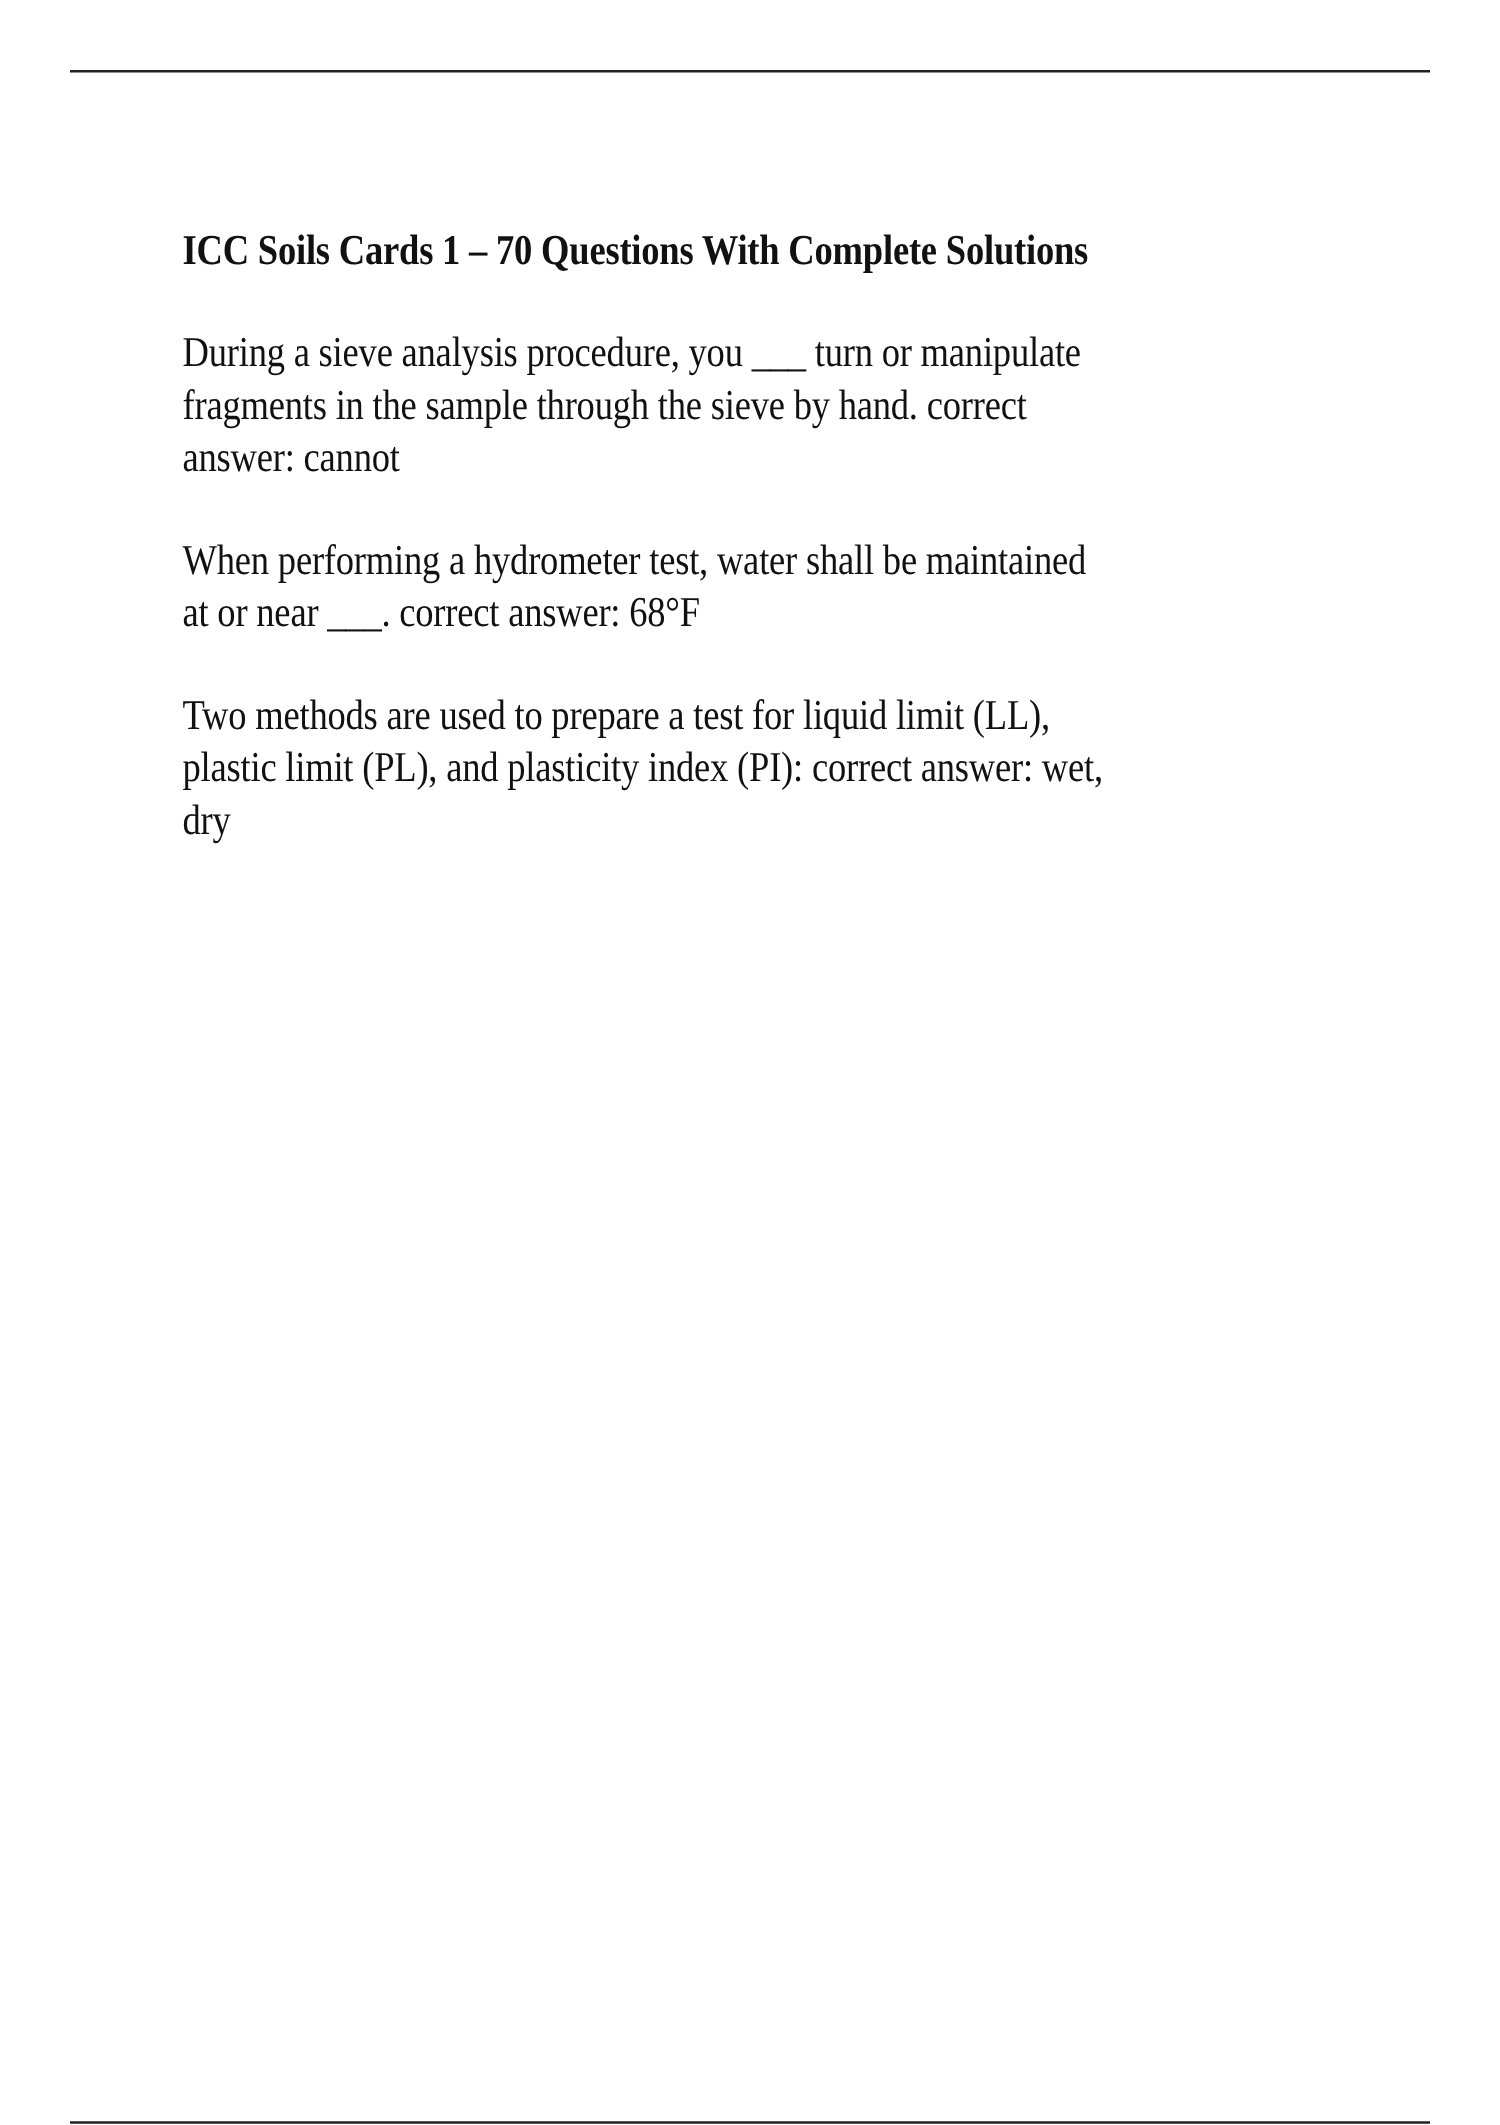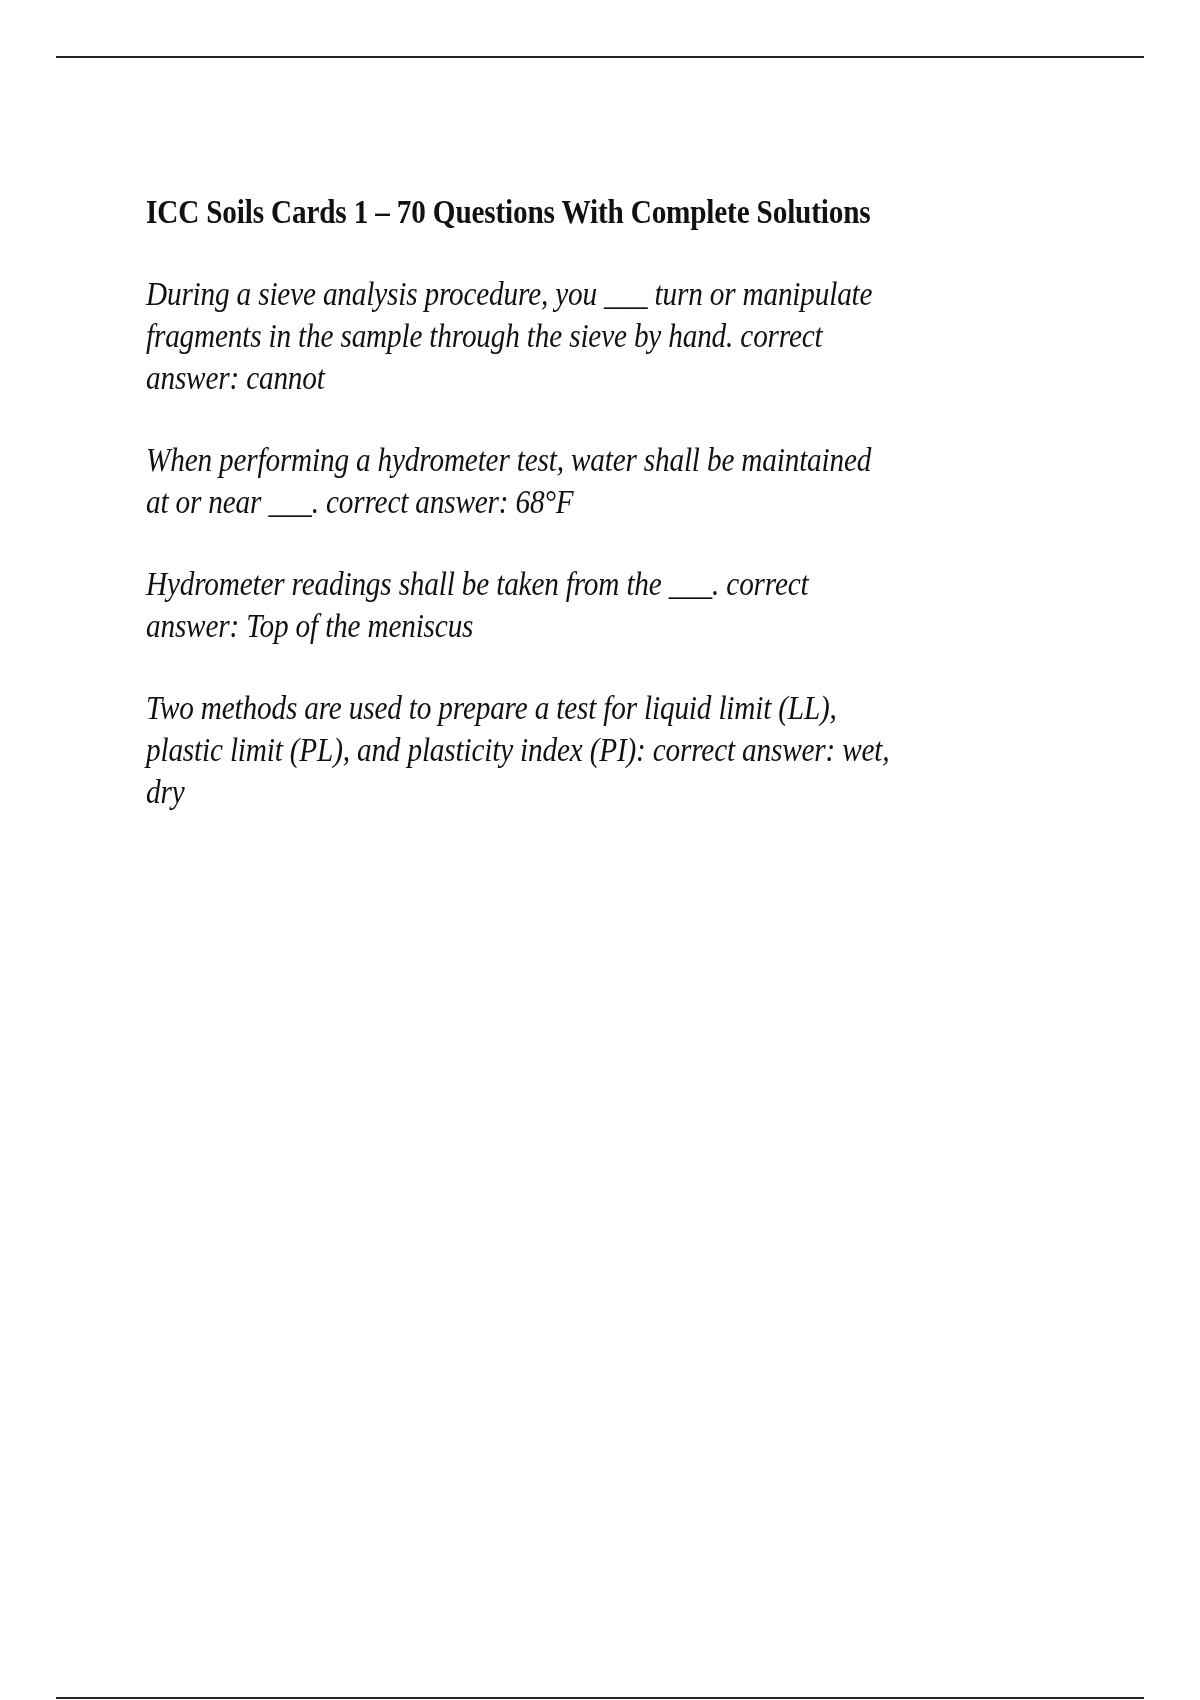--- a/index.html
+++ b/index.html
@@ -21,40 +21,39 @@
       width: 1088px;
       height: 2px;
       background: #222222;
     }
     .rule-top { top: 56px; }
     .rule-bottom { top: 1697px; }
 
     .content {
       position: absolute;
       left: 146px;
-      top: 191px;
+      top: 180px;
       width: 1000px;
     }
     .line {
       white-space: nowrap;
       font-size: 34px;
       line-height: 42px;
       height: 42px;
       transform-origin: left center;
       transform: scaleX(0.86);
       letter-spacing: -0.2px;
     }
     .title {
       font-weight: bold;
       height: 42px;
       margin-bottom: 40px;
     }
     .qa {
       margin-bottom: 40px;
-      font-style: italic;
     }
   </style>
 </head>
 <body>
 
 <div class="rule rule-top"></div>
 
 <div class="content">
   <div class="line title">ICC Soils Cards 1 – 70 Questions With Complete Solutions</div>
 
@@ -63,24 +62,20 @@
     <div class="line">fragments in the sample through the sieve by hand. correct</div>
     <div class="line">answer:  cannot</div>
   </div>
 
   <div class="qa">
     <div class="line">When performing a hydrometer test, water shall be maintained</div>
     <div class="line">at or near ___. correct answer:  68°F</div>
   </div>
 
 
-  <div class="qa">
-    <div class="line">Hydrometer readings shall be taken from the ___. correct</div>
-    <div class="line">answer:  Top of the meniscus</div>
-  </div>
 
   <div class="qa">
     <div class="line">Two methods are used to prepare a test for liquid limit (LL),</div>
     <div class="line">plastic limit (PL), and plasticity index (PI): correct answer:  wet,</div>
     <div class="line">dry</div>
   </div>
 
 
 
 </div>

